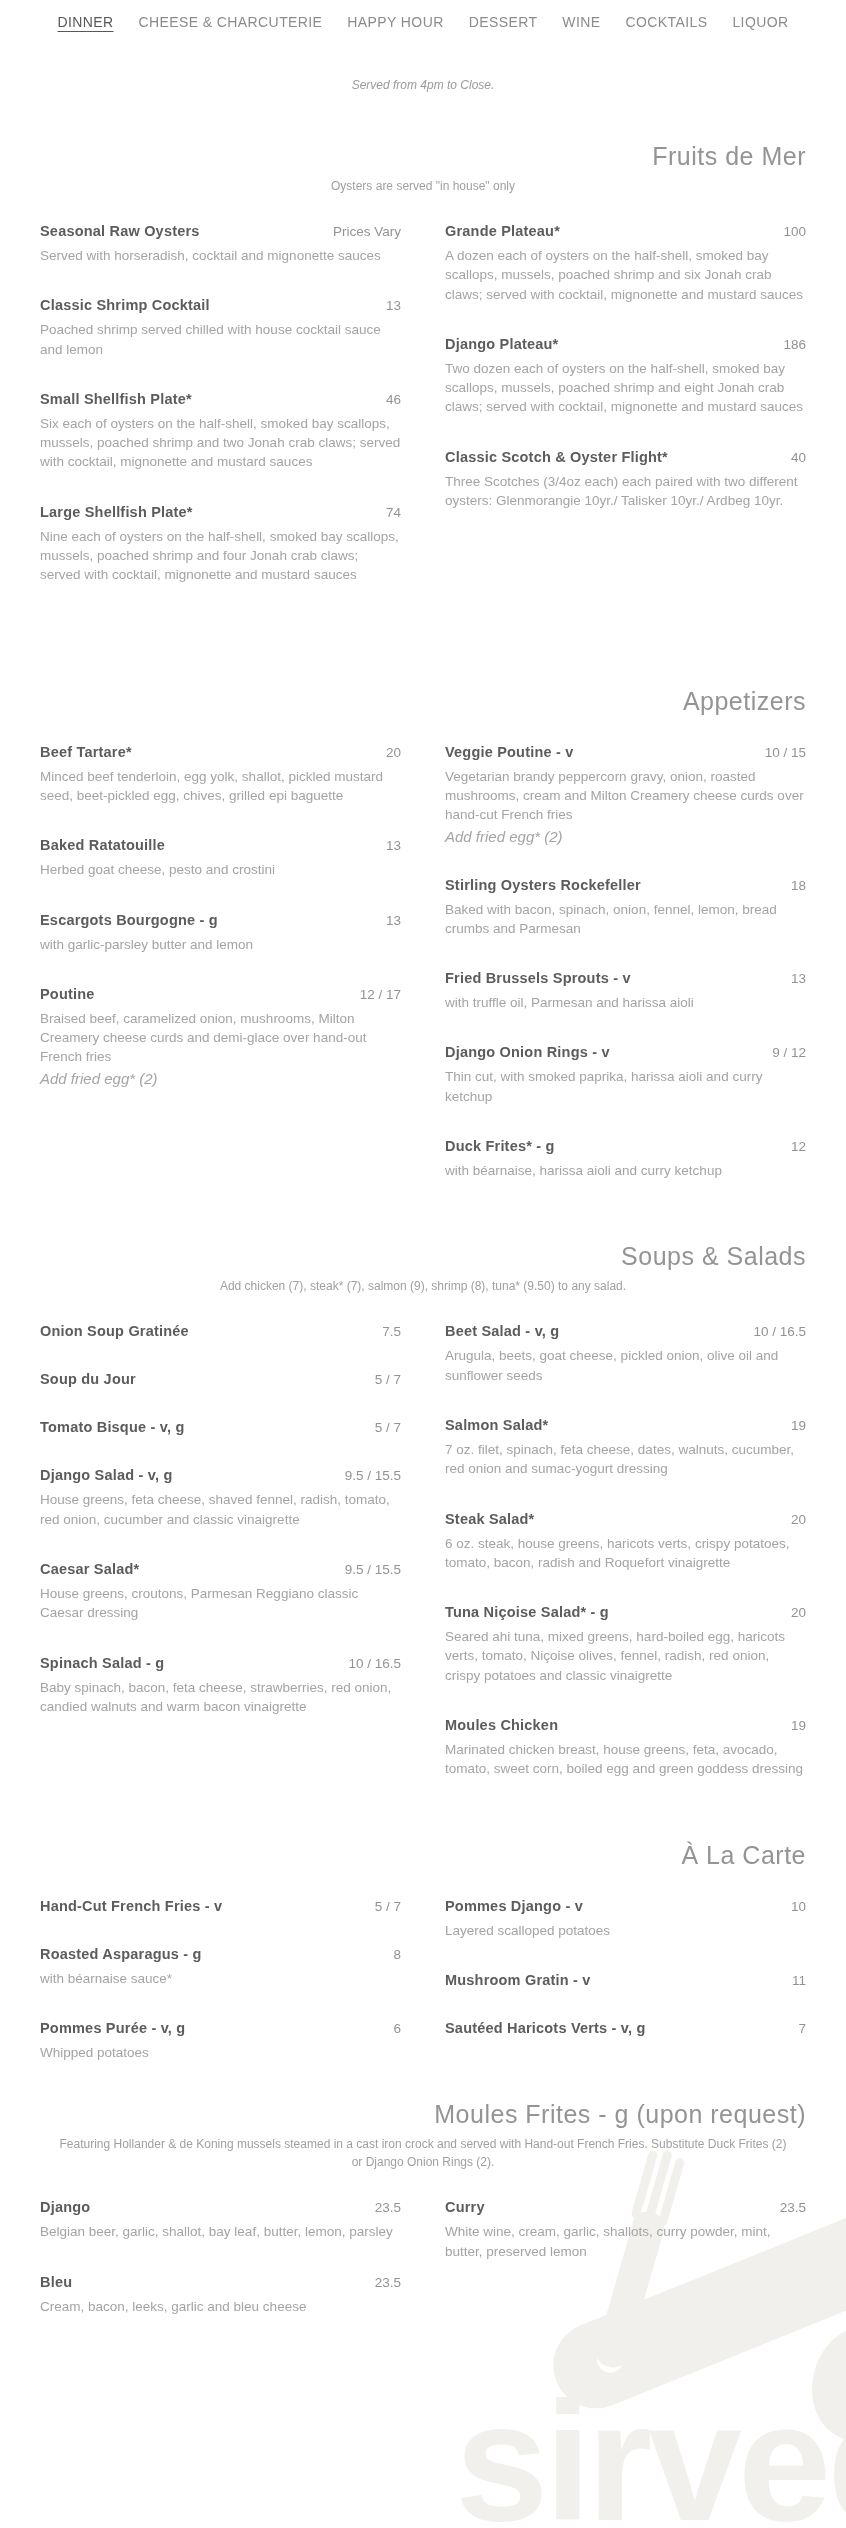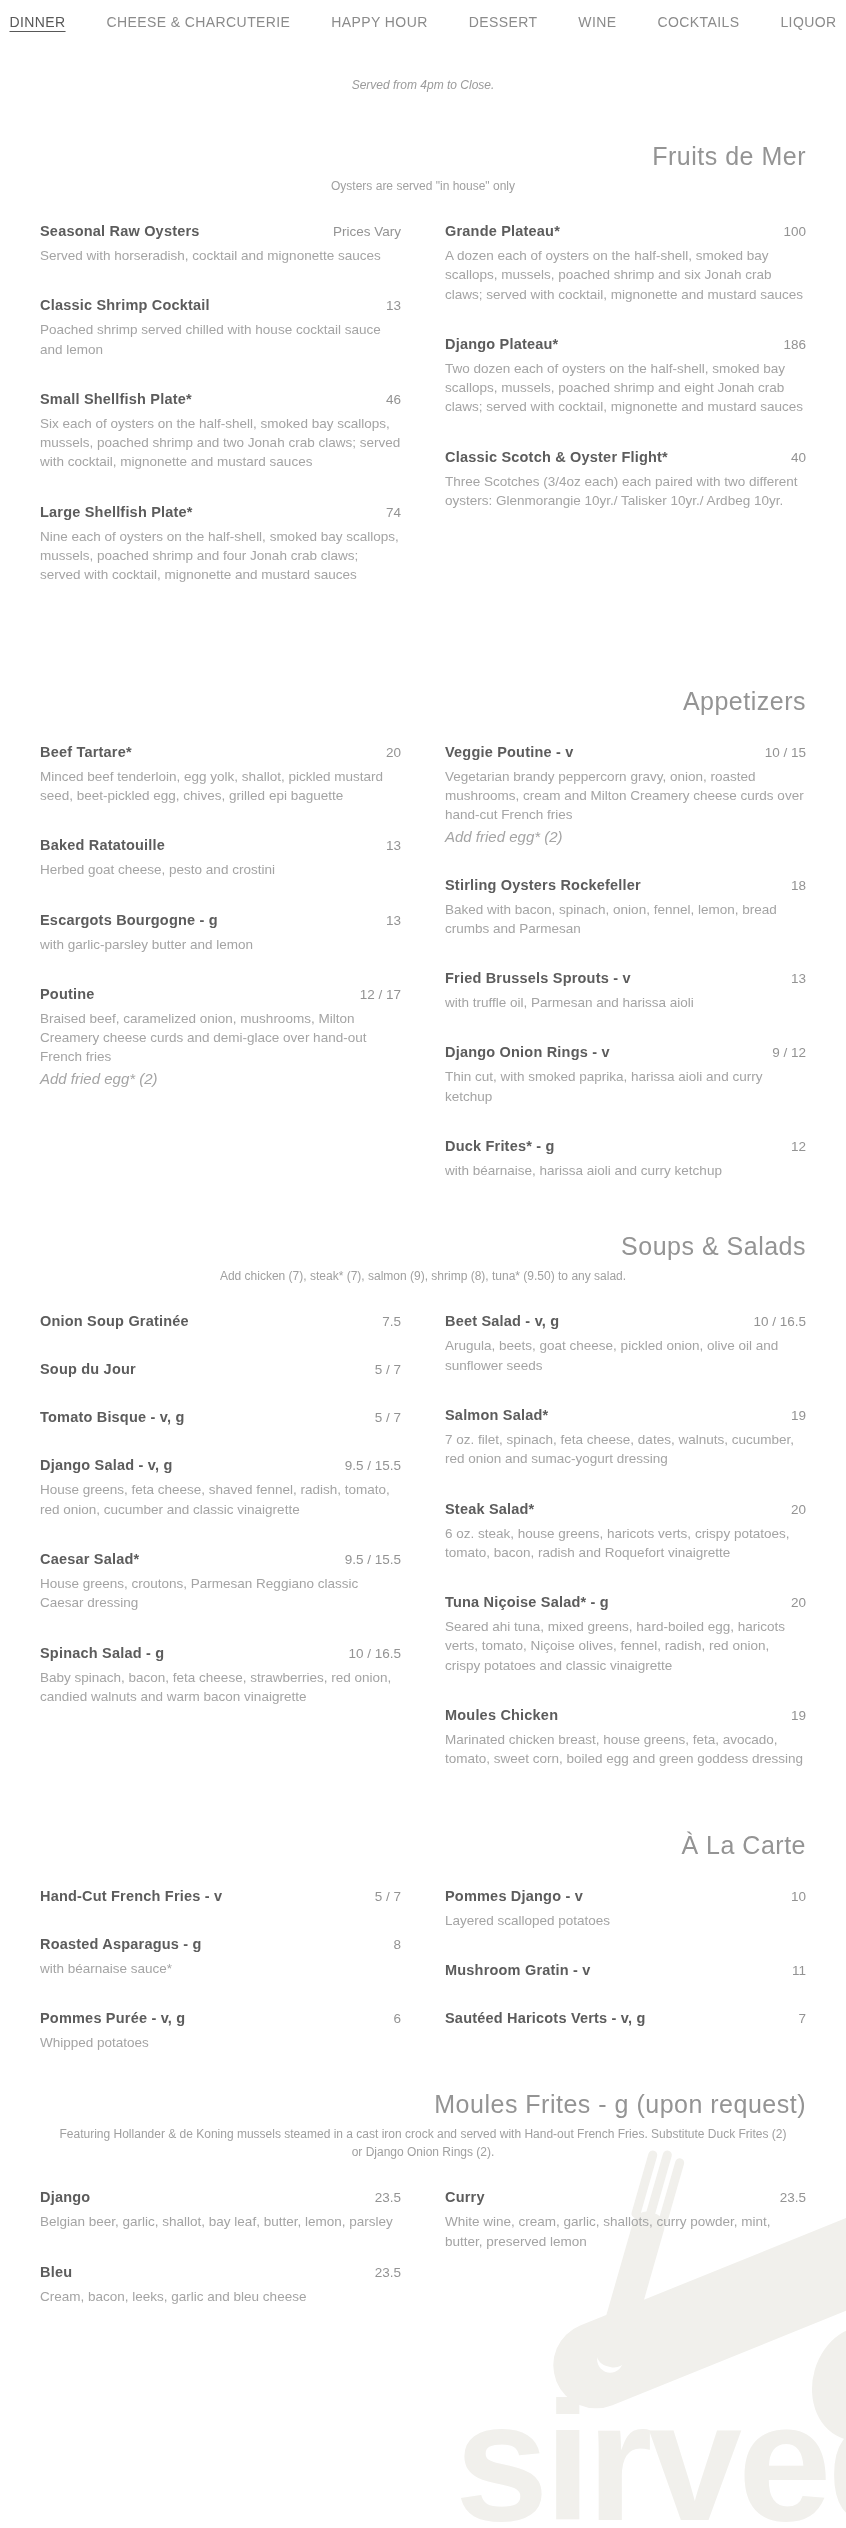--- a/index.html
+++ b/index.html
@@ -11,21 +11,21 @@
     background: #ffffff;
     overflow: hidden;
     font-family: "Liberation Sans", sans-serif;
   }
   .content { position: relative; z-index: 1; }
 
   
   .top-nav {
     display: flex;
     justify-content: center;
-    gap: 41px;
+    gap: 25px;
     padding-top: 14px;
   }
   .nav-tab {
     font-size: 14px;
     color: #8b8b8b;
     text-decoration: none;
     letter-spacing: 0.4px;
     white-space: nowrap;
   }
   .nav-tab.active {
@@ -39,21 +39,21 @@
     text-align: center;
     font-size: 12px;
     color: #9a9a9a;
     font-style: italic;
   }
 
   
   .menu-section { padding: 0 40px; }
   .sec-1 { margin-top: 50px; }
   .sec-2 { margin-top: 70px; }
-  .sec-3 { margin-top: 20px; }
+  .sec-3 { margin-top: 30px; }
   .sec-4 { margin-top: 30px; }
   .sec-5 { margin-top: 6px; }
   .sec-head { margin-bottom: 28px; }
   .sec-title {
     margin: 0;
     text-align: right;
     font-size: 25px;
     font-weight: 400;
     color: #949494;
     letter-spacing: 0.5px;

